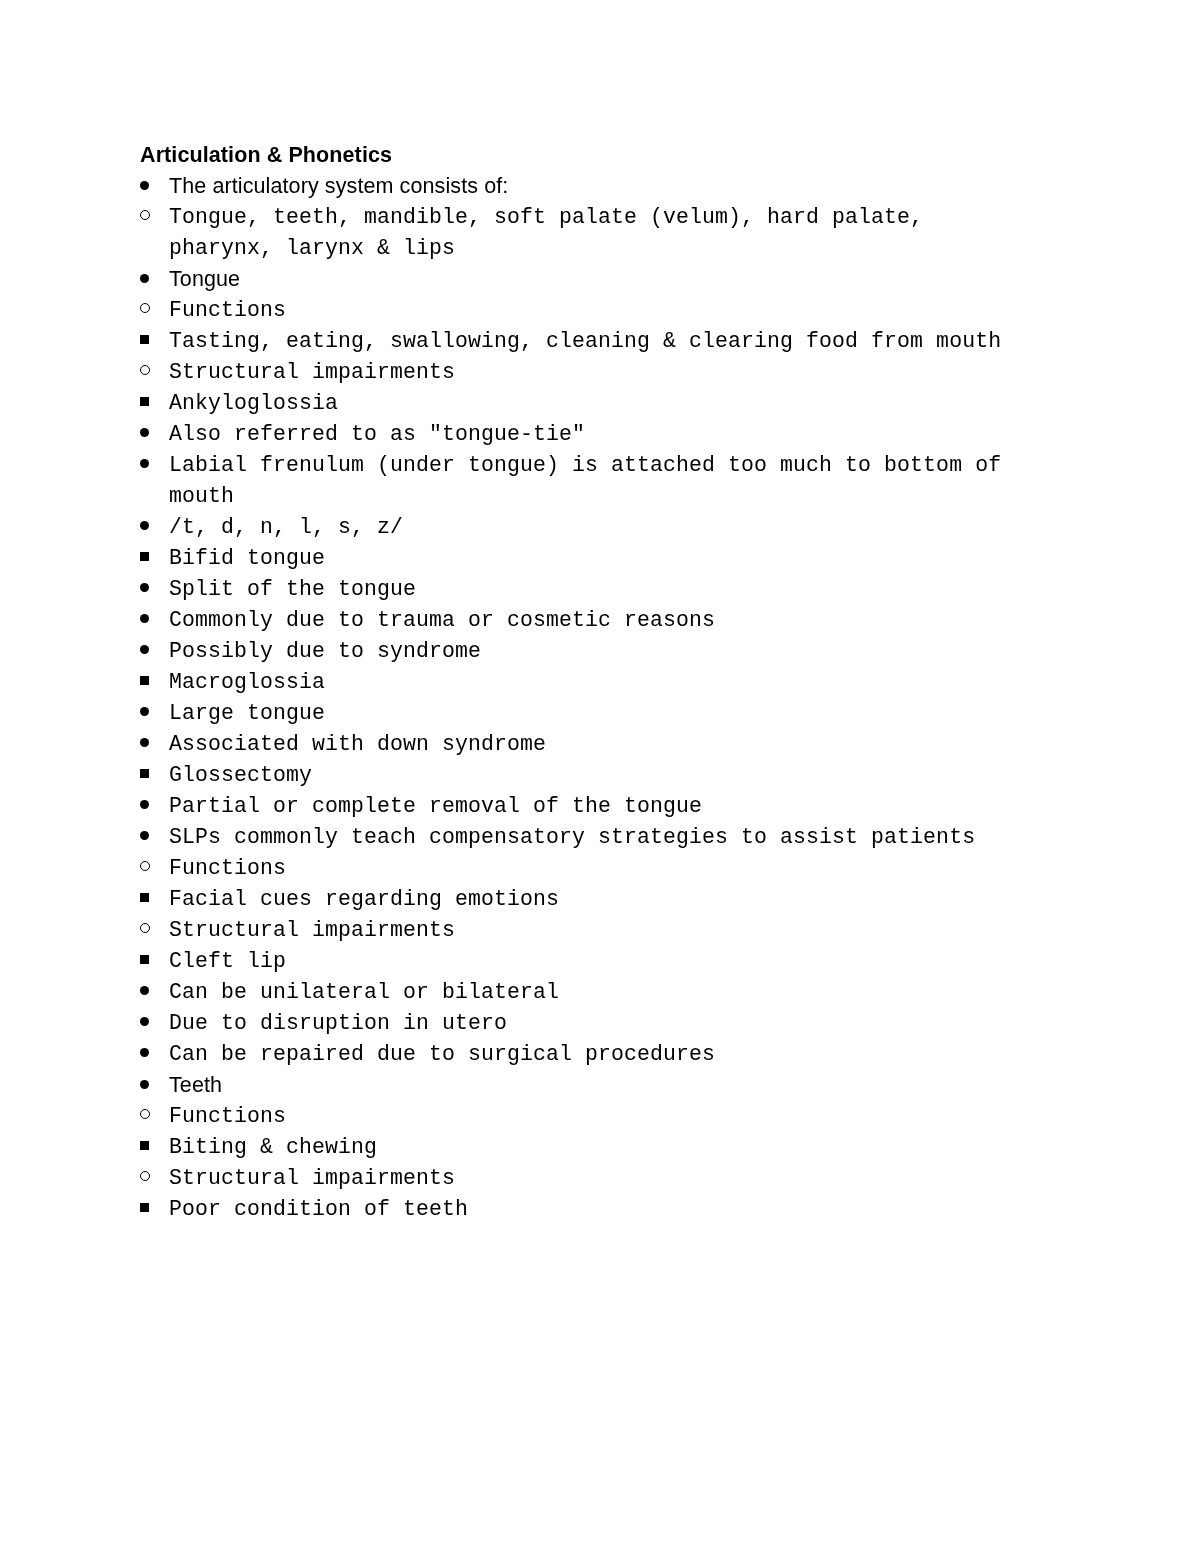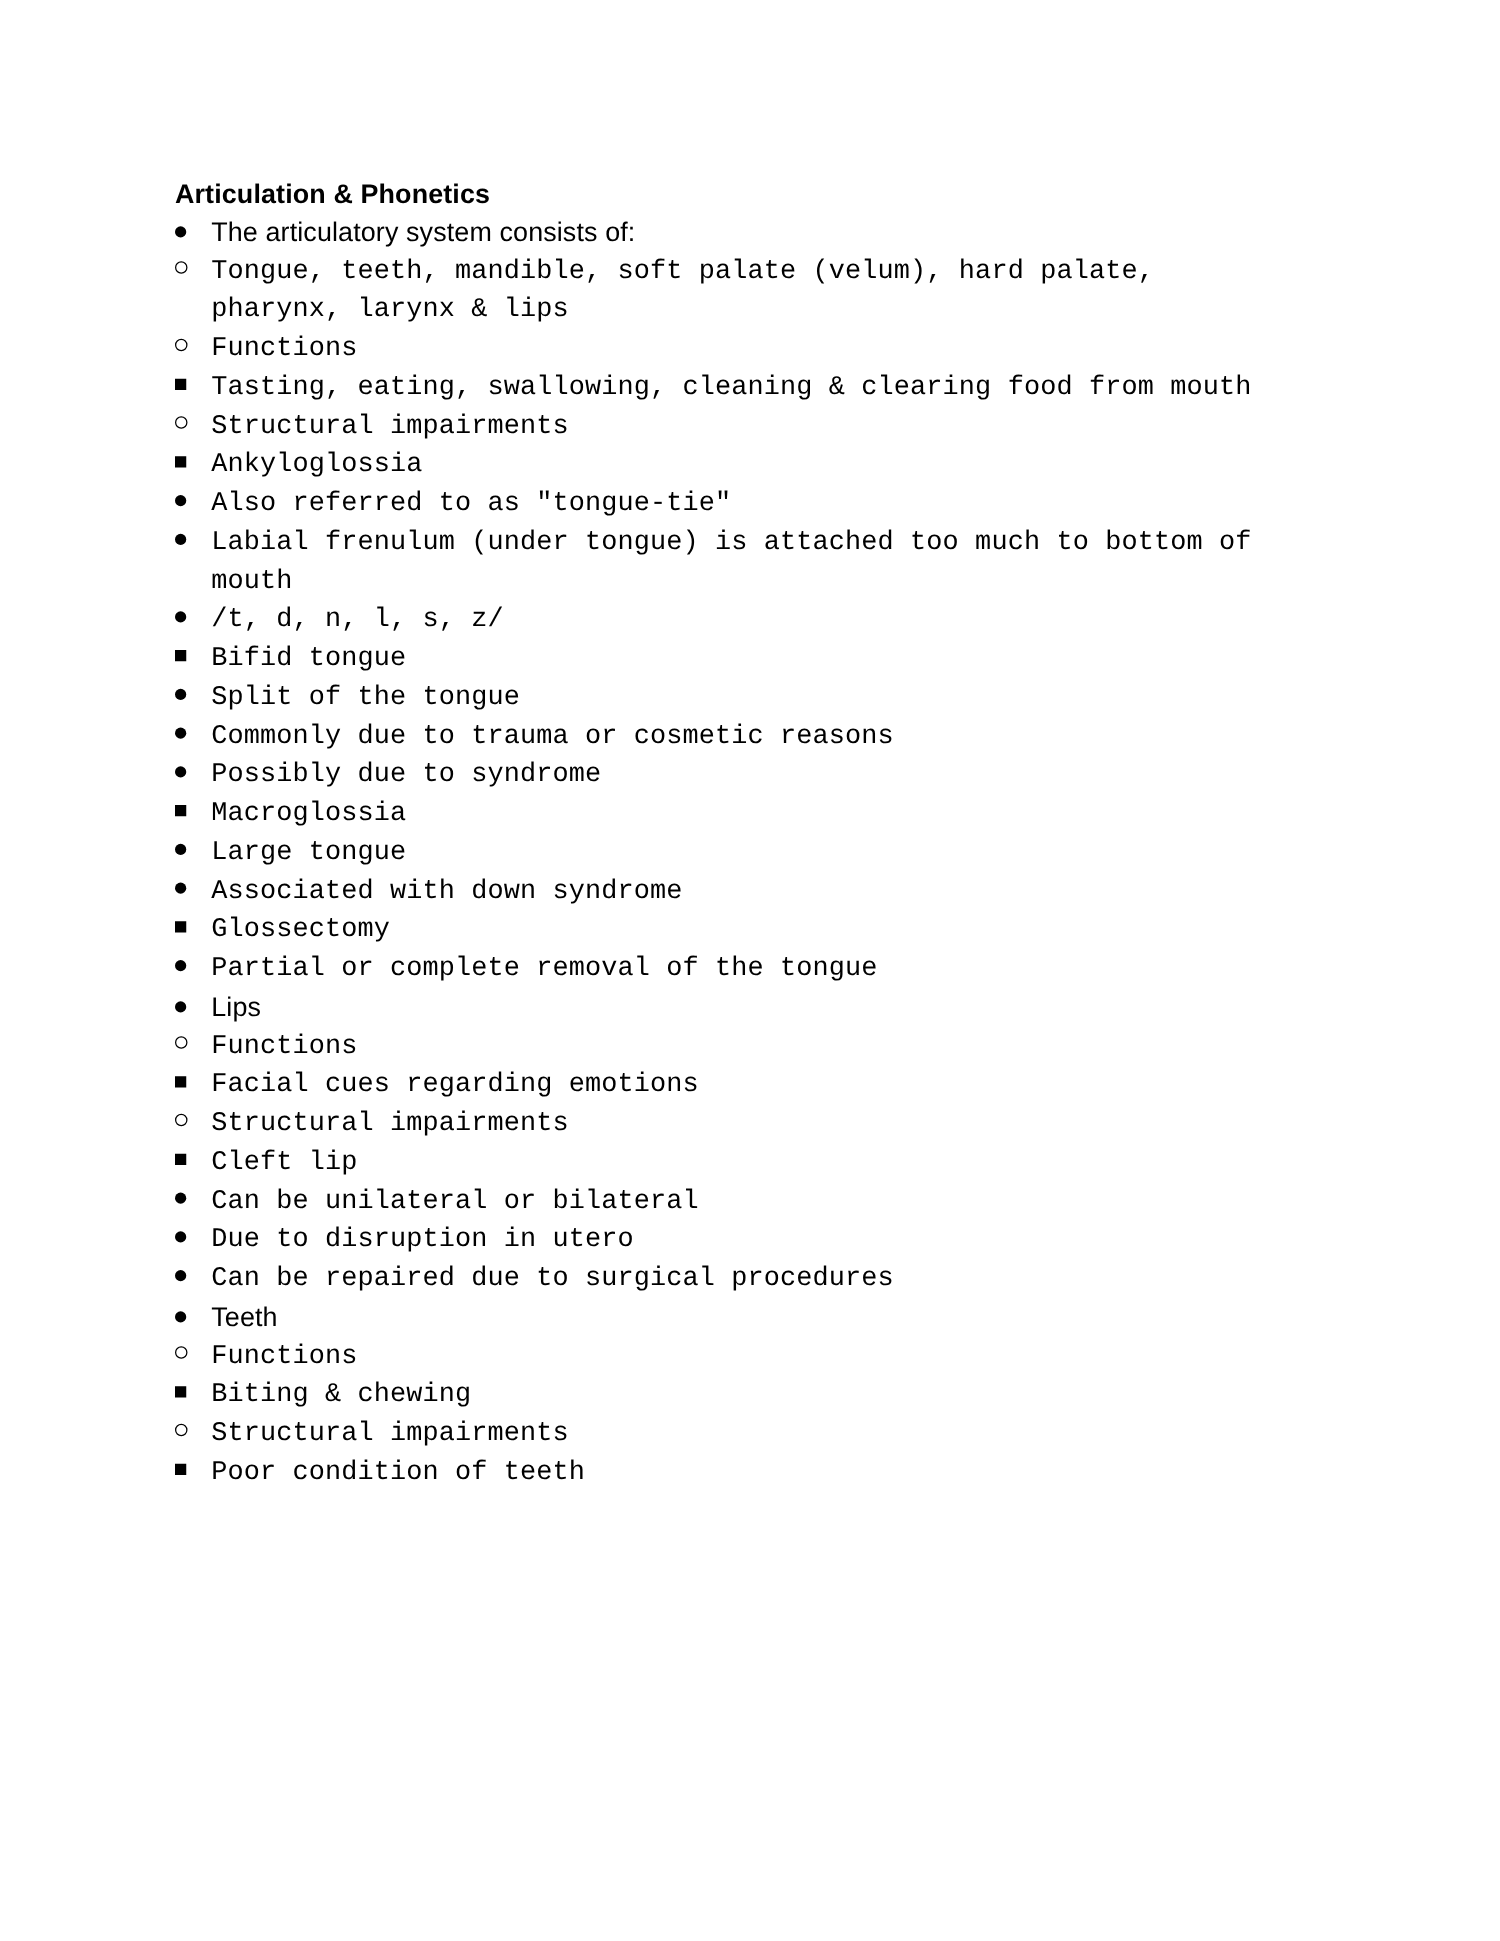--- a/index.html
+++ b/index.html
@@ -122,20 +122,24 @@
         <ul class="outline lvl2">
           <li class="node">
             <div class="row">
               <span class="marker"><span class="m-circle"></span></span>
               <span class="label">Tongue, teeth, mandible, soft palate (velum), hard palate, pharynx, larynx &amp; lips</span>
             </div>
           </li>
         </ul>
       </li>
       <li class="node">
+        <div class="row">
+          <span class="marker"><span class="m-disc"></span></span>
+          <span class="label">Tongue</span>
+        </div>
         <ul class="outline lvl2">
           <li class="node">
             <div class="row">
               <span class="marker"><span class="m-circle"></span></span>
               <span class="label">Functions</span>
             </div>
             <ul class="outline lvl3">
               <li class="node">
                 <div class="row">
                   <span class="marker"><span class="m-square"></span></span>
@@ -225,33 +229,35 @@
               <li class="node">
                 <div class="row">
                   <span class="marker"><span class="m-square"></span></span>
                   <span class="label">Glossectomy</span>
                 </div>
                 <ul class="outline lvl4">
                   <li class="node">
                     <div class="row">
                       <span class="marker"><span class="m-disc"></span></span>
                       <span class="label">Partial or complete removal of the tongue</span>
+                    </div>
+                  </li>
+                  <li class="node">
+                    <div class="row">
+                      <span class="marker"><span class="m-disc"></span></span>
+                      <span class="label">SLPs commonly teach compensatory strategies to assist patients</span>
                     </div>
                   </li>
                 </ul>
               </li>
             </ul>
           </li>
         </ul>
       </li>
       <li class="node">
-        <div class="row">
-          <span class="marker"><span class="m-disc"></span></span>
-          <span class="label">Lips</span>
-        </div>
         <ul class="outline lvl2">
           <li class="node">
             <div class="row">
               <span class="marker"><span class="m-circle"></span></span>
               <span class="label">Functions</span>
             </div>
             <ul class="outline lvl3">
               <li class="node">
                 <div class="row">
                   <span class="marker"><span class="m-square"></span></span>

